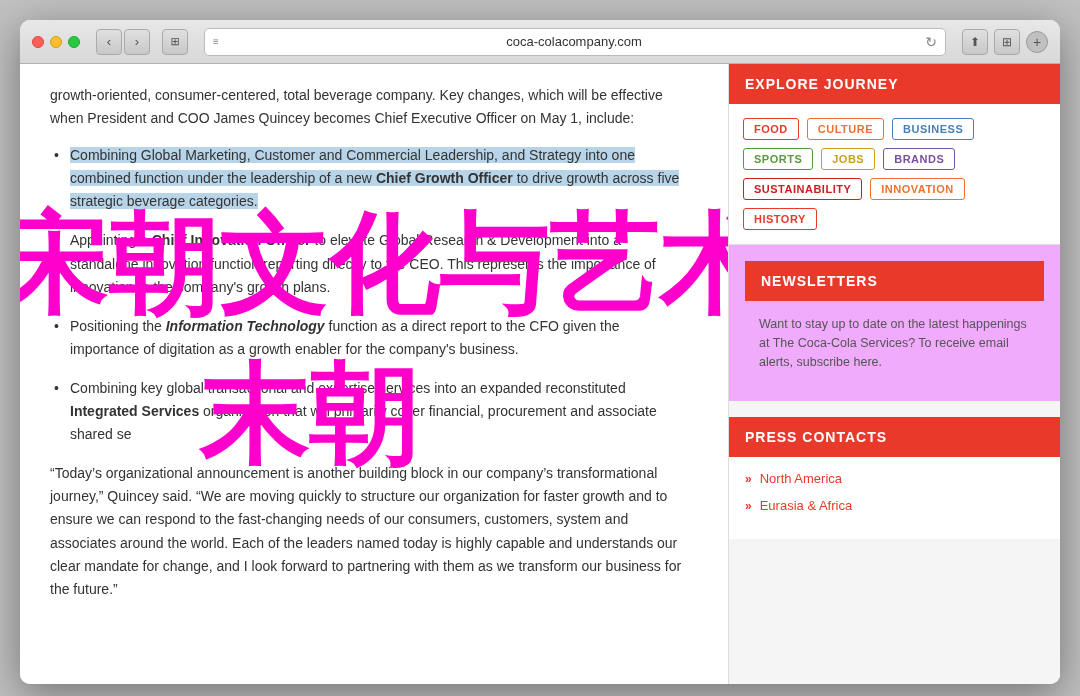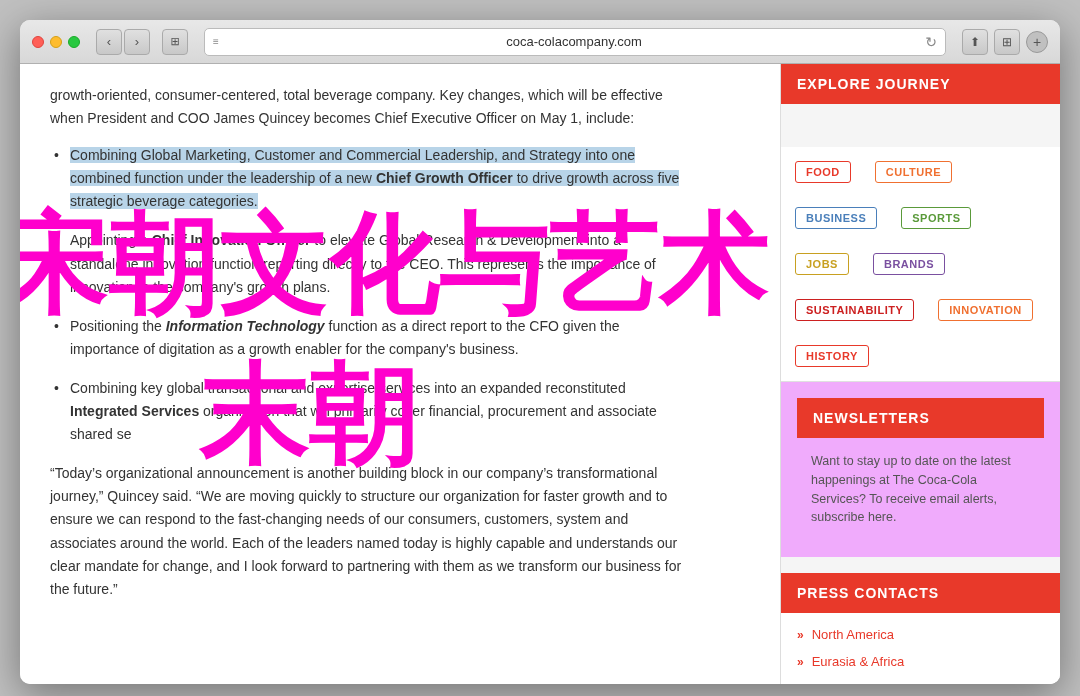--- a/index.html
+++ b/index.html
@@ -197,21 +197,21 @@
 
     .quote-text {
       font-size: 14px;
       line-height: 1.65;
       color: #333;
       margin-top: 16px;
     }
 
     
     .sidebar {
-      width: 280px;
+      width: 332px;
       background: #f5f5f5;
       padding: 0;
       flex-shrink: 0;
       border-left: 1px solid #ddd;
       overflow-y: auto;
     }
 
     .sidebar-section {
       margin-bottom: 0;
     }
@@ -223,22 +223,21 @@
       font-weight: 700;
       letter-spacing: 1px;
       padding: 12px 16px;
     }
 
     .explore-tags {
       padding: 14px 14px;
       background: white;
       display: flex;
       flex-wrap: wrap;
-      gap: 24px;
-      margin-top: 43px;
+      gap: 8px;
     }
 
     .tag {
       border: 1.5px solid;
       border-radius: 3px;
       padding: 4px 10px;
       font-size: 11px;
       font-weight: 700;
       letter-spacing: 0.5px;
       cursor: pointer;

